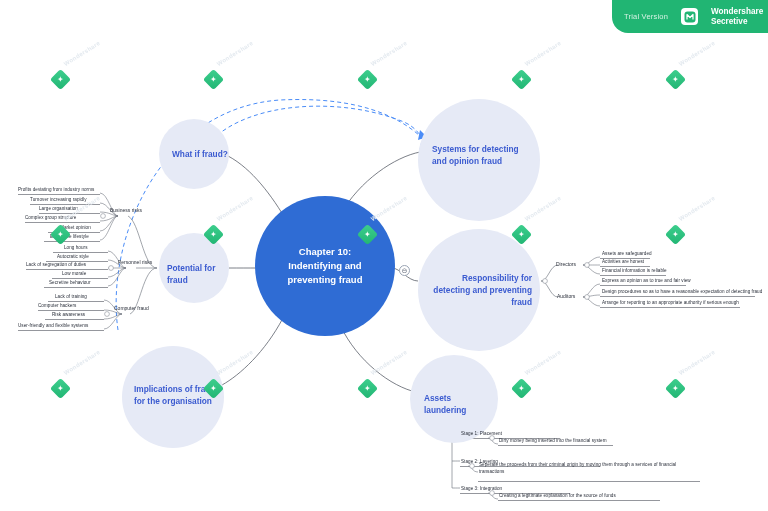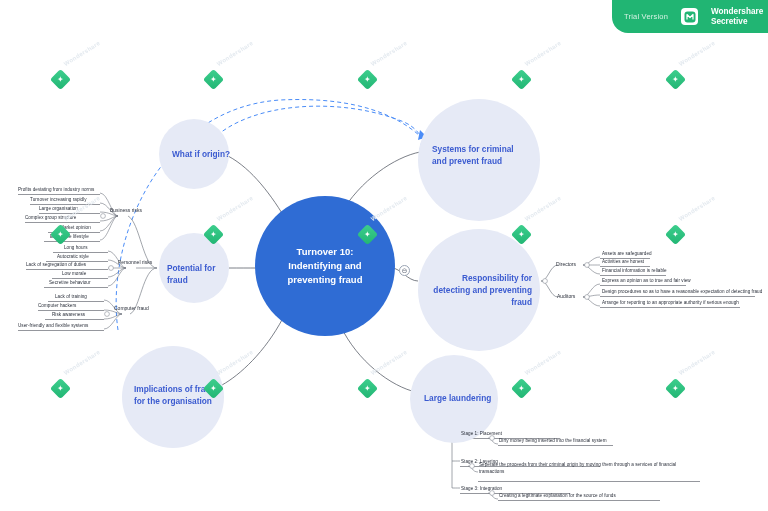--- a/index.html
+++ b/index.html
@@ -194,45 +194,45 @@
       <path d="M6 17V7l6 6 6-6v10" stroke="#ffffff" stroke-width="2.4" fill="none" stroke-linejoin="round"></path>
     </svg>
   </div>
   <div class="brand">
     <span>Wondershare</span>
     <span>Secretive</span>
   </div>
 </div>
 
 <div class="bubble" style="left:159px;top:119px;width:70px;height:70px;">
-  <div class="lbl" style="left:13px;top:30px;width:60px;">What if origin?</div>
+  <div class="lbl" style="left:13px;top:30px;width:60px;">What if fraud?</div>
 </div>
 
 <div class="bubble" style="left:159px;top:233px;width:70px;height:70px;">
   <div class="lbl" style="left:8px;top:30px;width:64px;">Potential for fraud</div>
 </div>
 
 <div class="bubble" style="left:122px;top:346px;width:102px;height:102px;">
   <div class="lbl" style="left:12px;top:38px;width:86px;">Implications of fraud for the organisation</div>
 </div>
 
 <div class="bubble" style="left:418px;top:99px;width:122px;height:122px;">
-  <div class="lbl" style="left:14px;top:45px;width:96px;">Systems for criminal and prevent fraud</div>
+  <div class="lbl" style="left:14px;top:45px;width:96px;">Systems for detecting and opinion fraud</div>
 </div>
 
 <div class="bubble" style="left:418px;top:229px;width:122px;height:122px;">
   <div class="lbl" style="left:14px;top:44px;width:100px;text-align:right;">Responsibility for detecting and preventing fraud</div>
 </div>
 
 <div class="bubble" style="left:410px;top:355px;width:88px;height:88px;">
-  <div class="lbl" style="left:14px;top:38px;width:70px;">Large laundering</div>
+  <div class="lbl" style="left:14px;top:38px;width:70px;">Assets laundering</div>
 </div>
 
 <div class="center-node" style="left:255px;top:196px;width:140px;height:140px;">
-  <div class="lbl">Turnover 10: Indentifying and preventing fraud</div>
+  <div class="lbl">Chapter 10: Indentifying and preventing fraud</div>
 </div>
 
 <div class="collapse" style="left:399px;top:265px;">⊖</div>
 
 <div class="branch-lbl" style="left:110px;top:207px;">Business risks</div>
 <div class="branch-lbl" style="left:118px;top:259px;">Personnel risks</div>
 <div class="branch-lbl" style="left:114px;top:305px;">Computer fraud</div>
 
 <div class="leaf" style="left:18px;top:187px;">Profits deviating from industry norms</div>
 <div class="leaf" style="left:30px;top:197px;">Turnover increasing rapidly</div>

